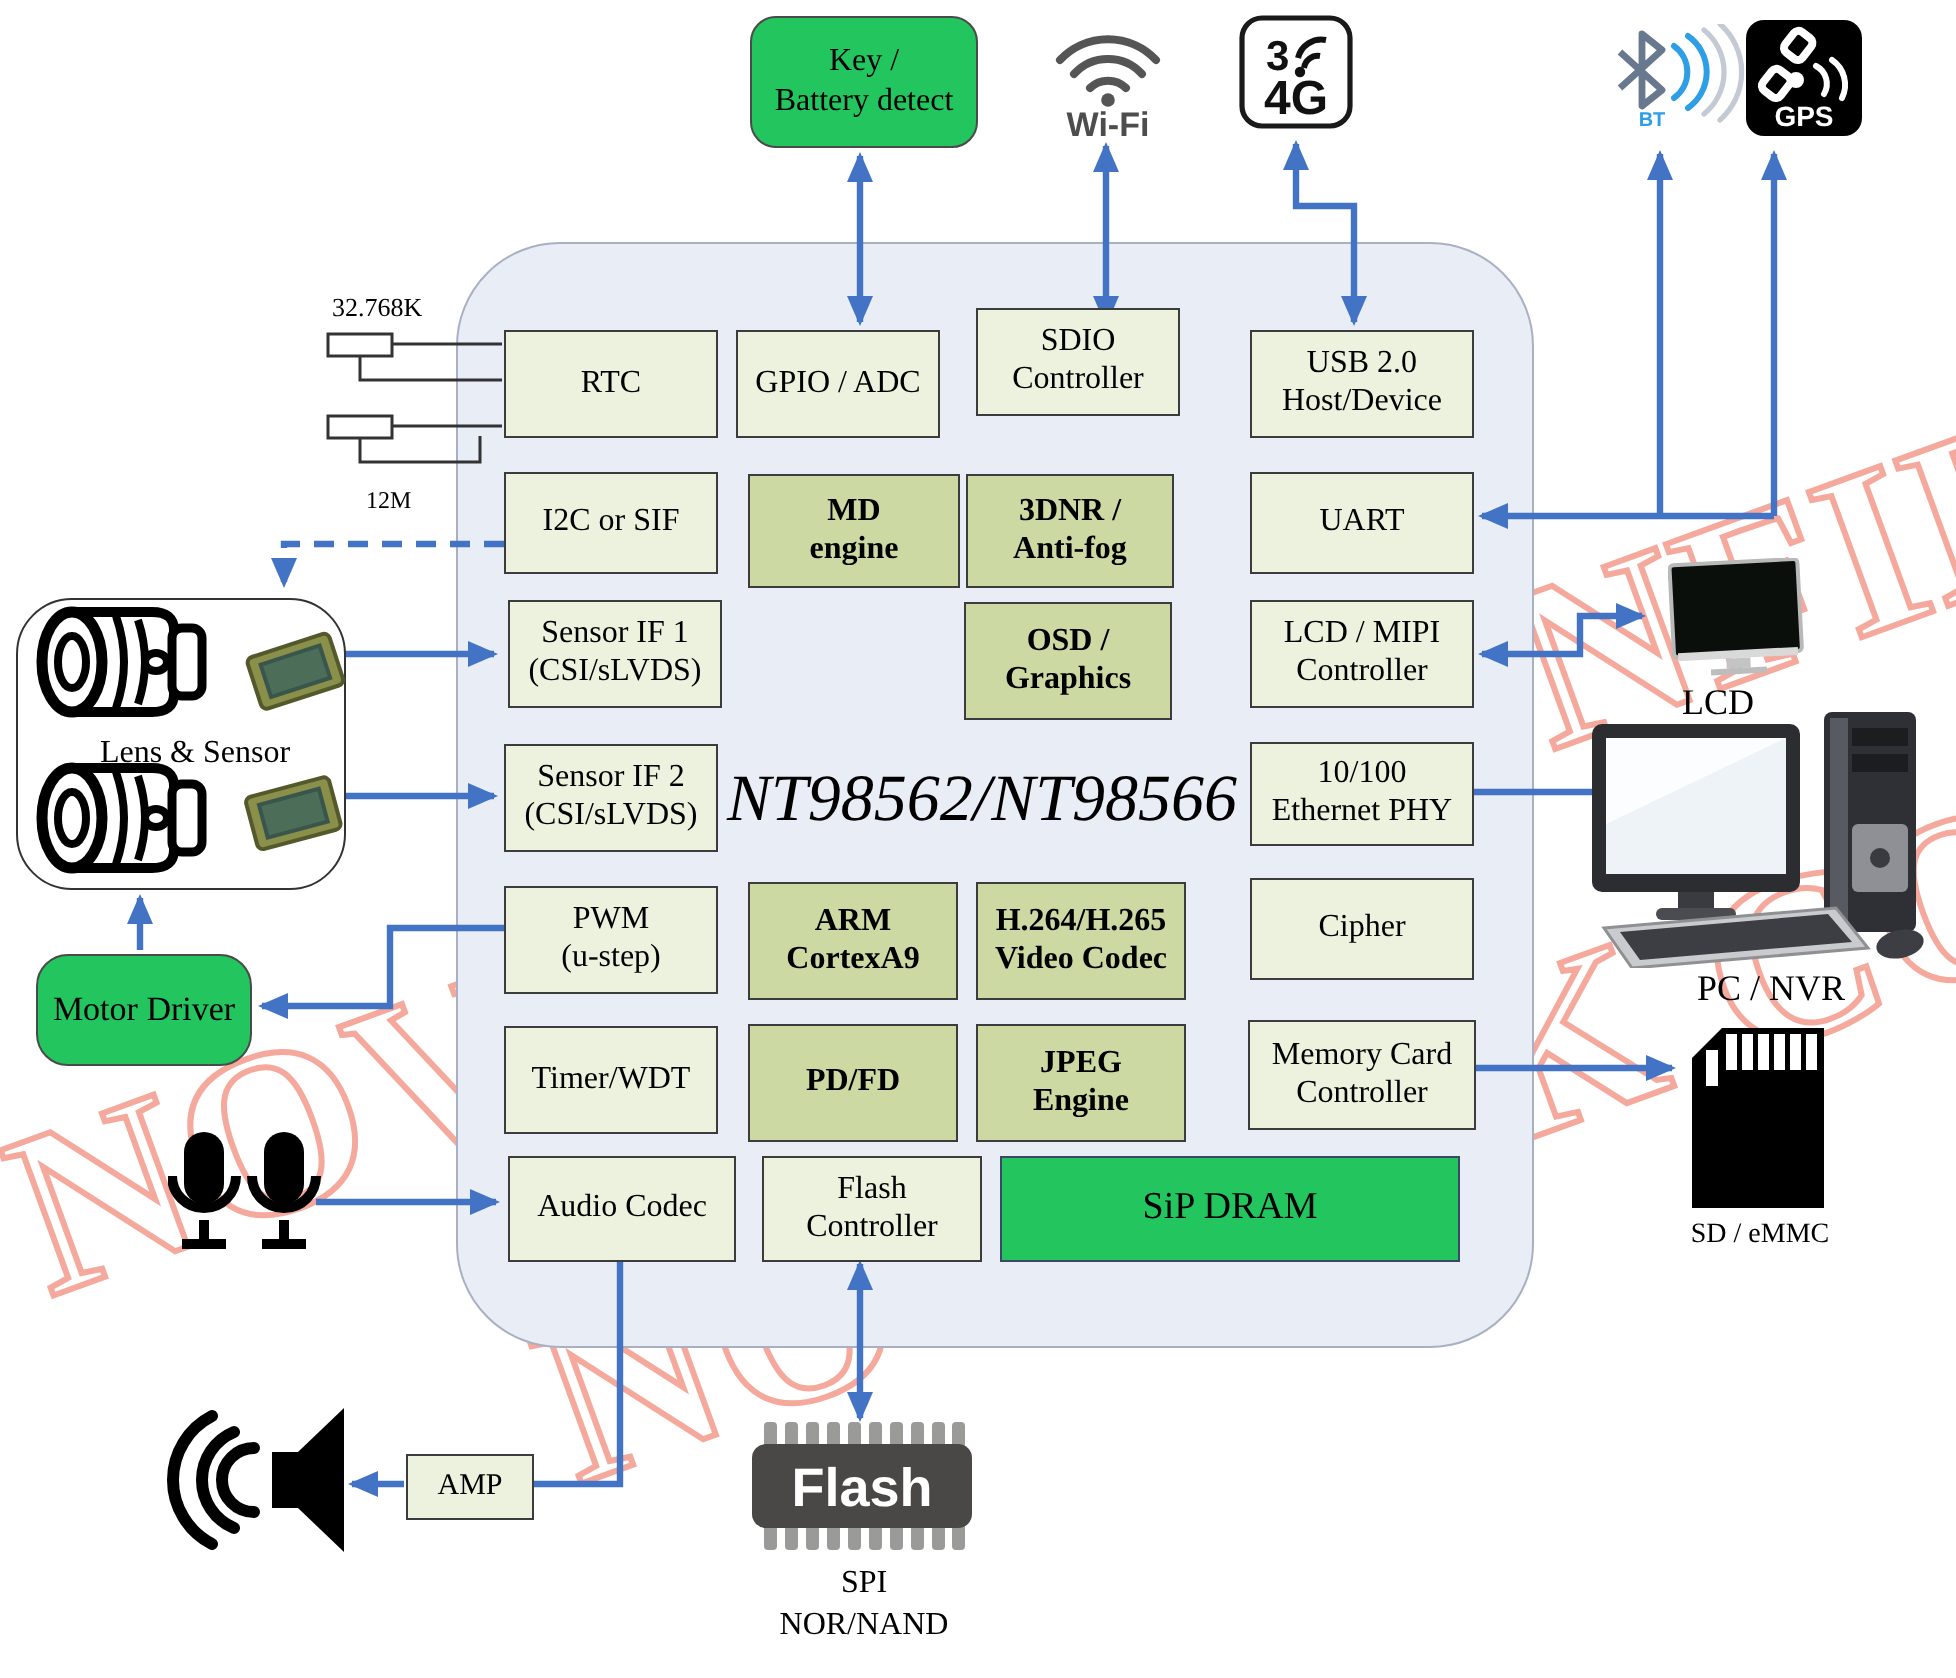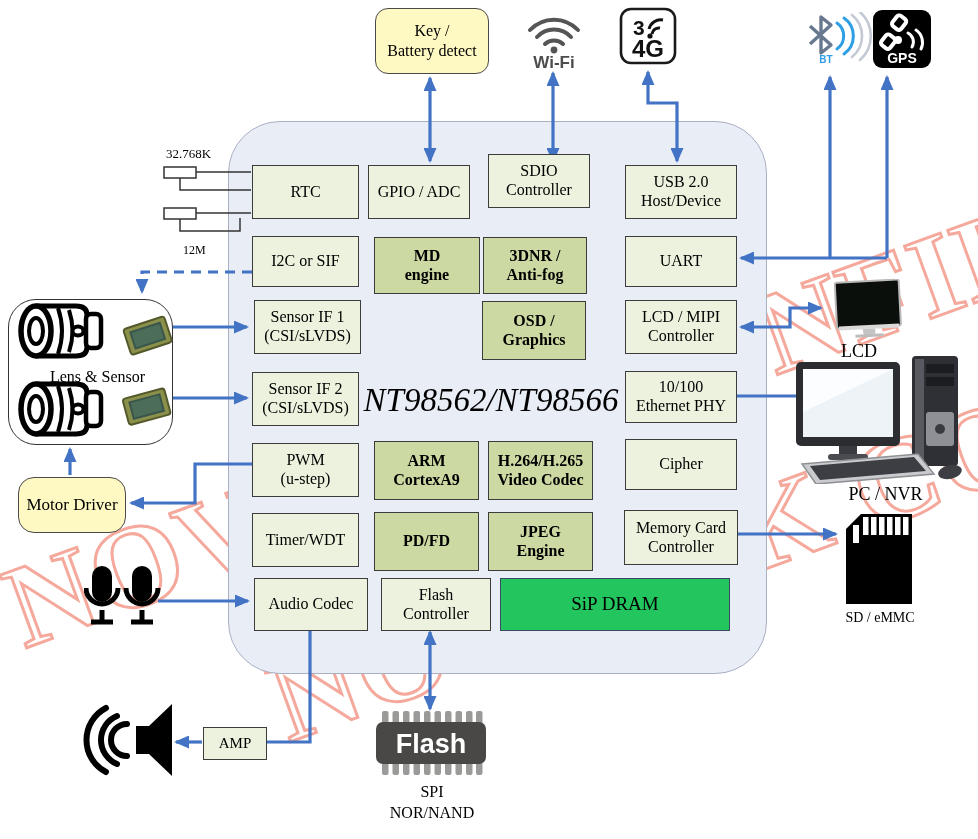--- a/index.html
+++ b/index.html
@@ -13,21 +13,21 @@
   #chip-body{position:absolute;z-index:2;left:228px;top:121px;width:537px;height:551px;
       background:#e9edf6;border:1px solid #aab0c4;border-radius:52px;}
   
   .blk{position:absolute;z-index:4;display:flex;align-items:center;justify-content:center;
       text-align:center;border:1px solid #3c3c3c;font-size:16px;line-height:1.18;color:#000;}
   .blk span{white-space:pre-line;}
   .light{background:#ecf2dd;}
   .dark{background:#ccd9a3;font-weight:700;}
   .dram{background:#22c55e;border:1px solid #3b4763;font-size:19px;}
   .graybox{position:absolute;z-index:4;display:flex;align-items:center;justify-content:center;
-      text-align:center;background:#fef9c3;border:1.5px solid #4a4a4a;border-radius:13px;
+      text-align:center;background:#22c55e;border:1.5px solid #4a4a4a;border-radius:13px;
       font-size:16px;line-height:1.25;}
   .graybox span{white-space:pre-line;}
   #nt-title{position:absolute;z-index:4;left:360px;top:378px;width:262px;height:44px;
       display:flex;align-items:center;justify-content:center;font-size:33px;color:#000;font-style:italic;}
   .cap{position:absolute;z-index:5;color:#000;white-space:pre-line;text-align:center;}
   svg{display:block;}
   .icon{position:absolute;z-index:4;}
   #svg-connections{position:absolute;z-index:3;left:0;top:0;}
 </style>
 </head>

